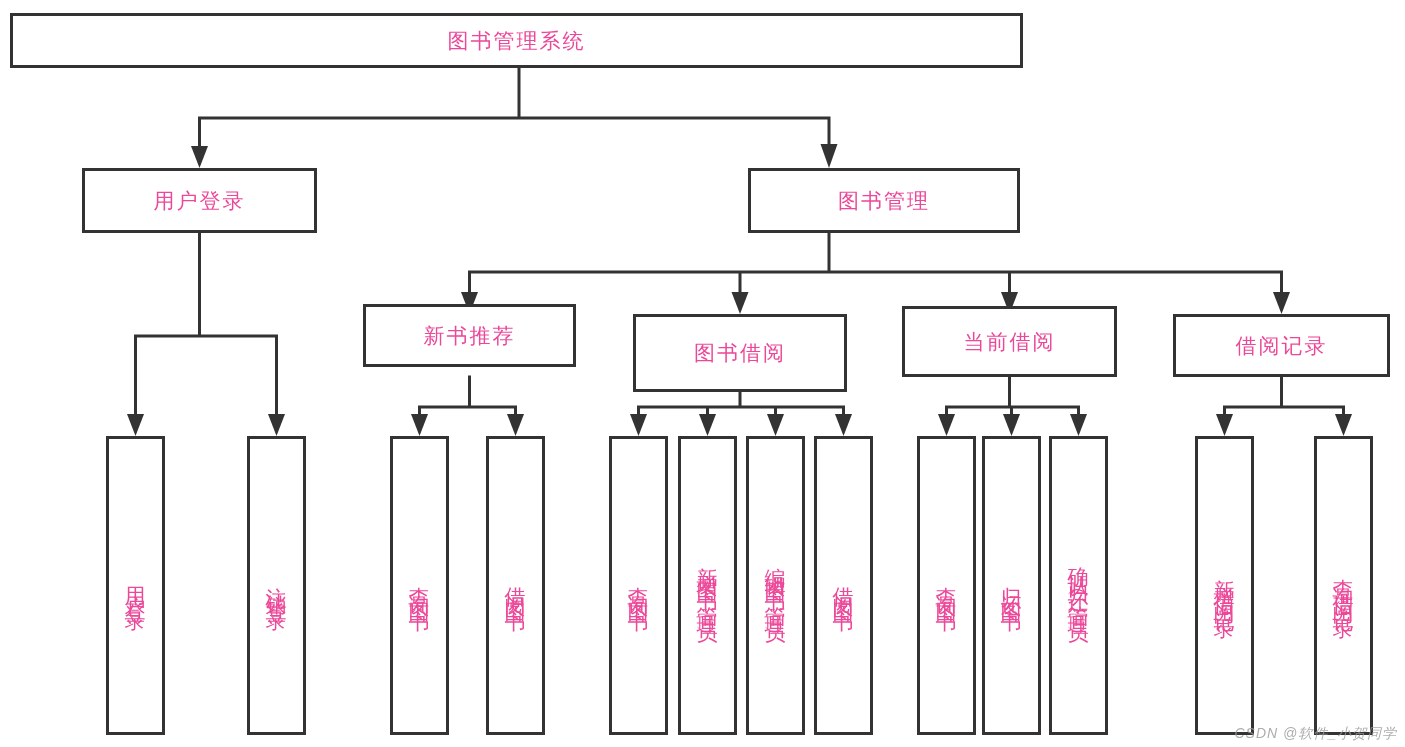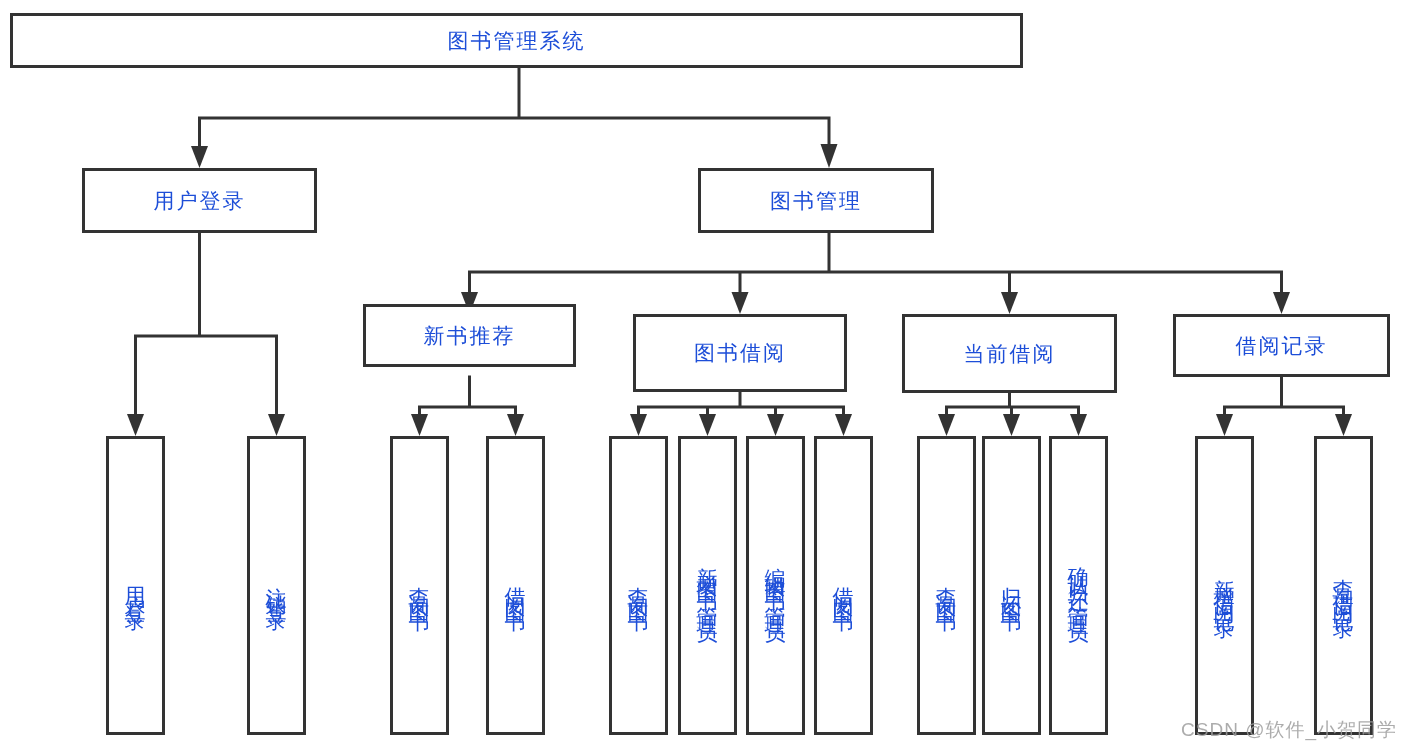--- a/index.html
+++ b/index.html
@@ -22,41 +22,42 @@
     position: absolute;
     background: #ffffff;
     border: 3px solid #333333;
     display: flex;
     align-items: center;
     justify-content: center;
     z-index: 1;
   }
   .node .lbl {
     font-size: 21px;
-    color: #1d4ed8;
+    color: #ec4899;
     letter-spacing: 2px;
     white-space: nowrap;
   }
   .leaf .lbl {
     writing-mode: vertical-rl;
     text-orientation: mixed;
     letter-spacing: 8px;
     line-height: 1;
     font-size: 21px;
     white-space: normal;
   }
   .watermark {
     position: absolute;
     right: 8px;
     bottom: 4px;
-    font-size: 19px;
+    font-size: 14px;
     color: rgba(158, 158, 158, 0.85);
     letter-spacing: 1px;
     z-index: 2;
     white-space: nowrap;
+    font-style: italic;
   }
 </style>
 </head>
 <body>
 
 <div class="canvas">
 
   <svg class="wires" viewBox="0 0 1405 747" xmlns="http://www.w3.org/2000/svg">
     <path d="M519 68 V118
          M199.5 118 H829
@@ -114,31 +115,31 @@
     </g>
   </svg>
 
   <div class="node" style="left:10px;top:13px;width:1013px;height:55px">
     <span class="lbl">图书管理系统</span>
   </div>
 
   <div class="node" style="left:82px;top:168px;width:235px;height:65px">
     <span class="lbl">用户登录</span>
   </div>
-  <div class="node" style="left:698px;top:168px;width:236px;height:65px">
+  <div class="node" style="left:748px;top:168px;width:272px;height:65px">
     <span class="lbl">图书管理</span>
   </div>
 
   <div class="node" style="left:363px;top:304px;width:213px;height:63px">
     <span class="lbl">新书推荐</span>
   </div>
   <div class="node" style="left:633px;top:314px;width:214px;height:78px">
     <span class="lbl">图书借阅</span>
   </div>
-  <div class="node" style="left:902px;top:314px;width:215px;height:79px">
+  <div class="node" style="left:902px;top:306px;width:215px;height:71px">
     <span class="lbl">当前借阅</span>
   </div>
   <div class="node" style="left:1173px;top:314px;width:217px;height:63px">
     <span class="lbl">借阅记录</span>
   </div>
 
   <div class="node leaf" style="left:106px;top:436px;width:59px;height:299px">
     <span class="lbl">用户登录</span>
   </div>
   <div class="node leaf" style="left:247px;top:436px;width:59px;height:299px">

